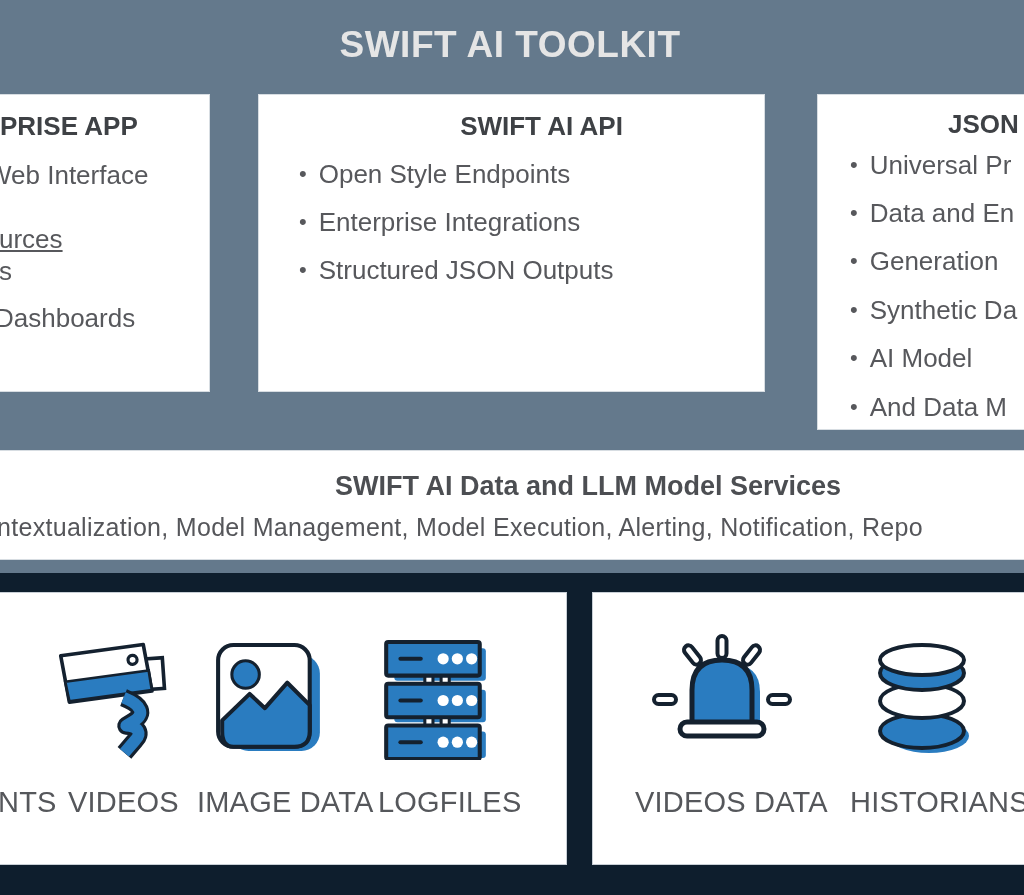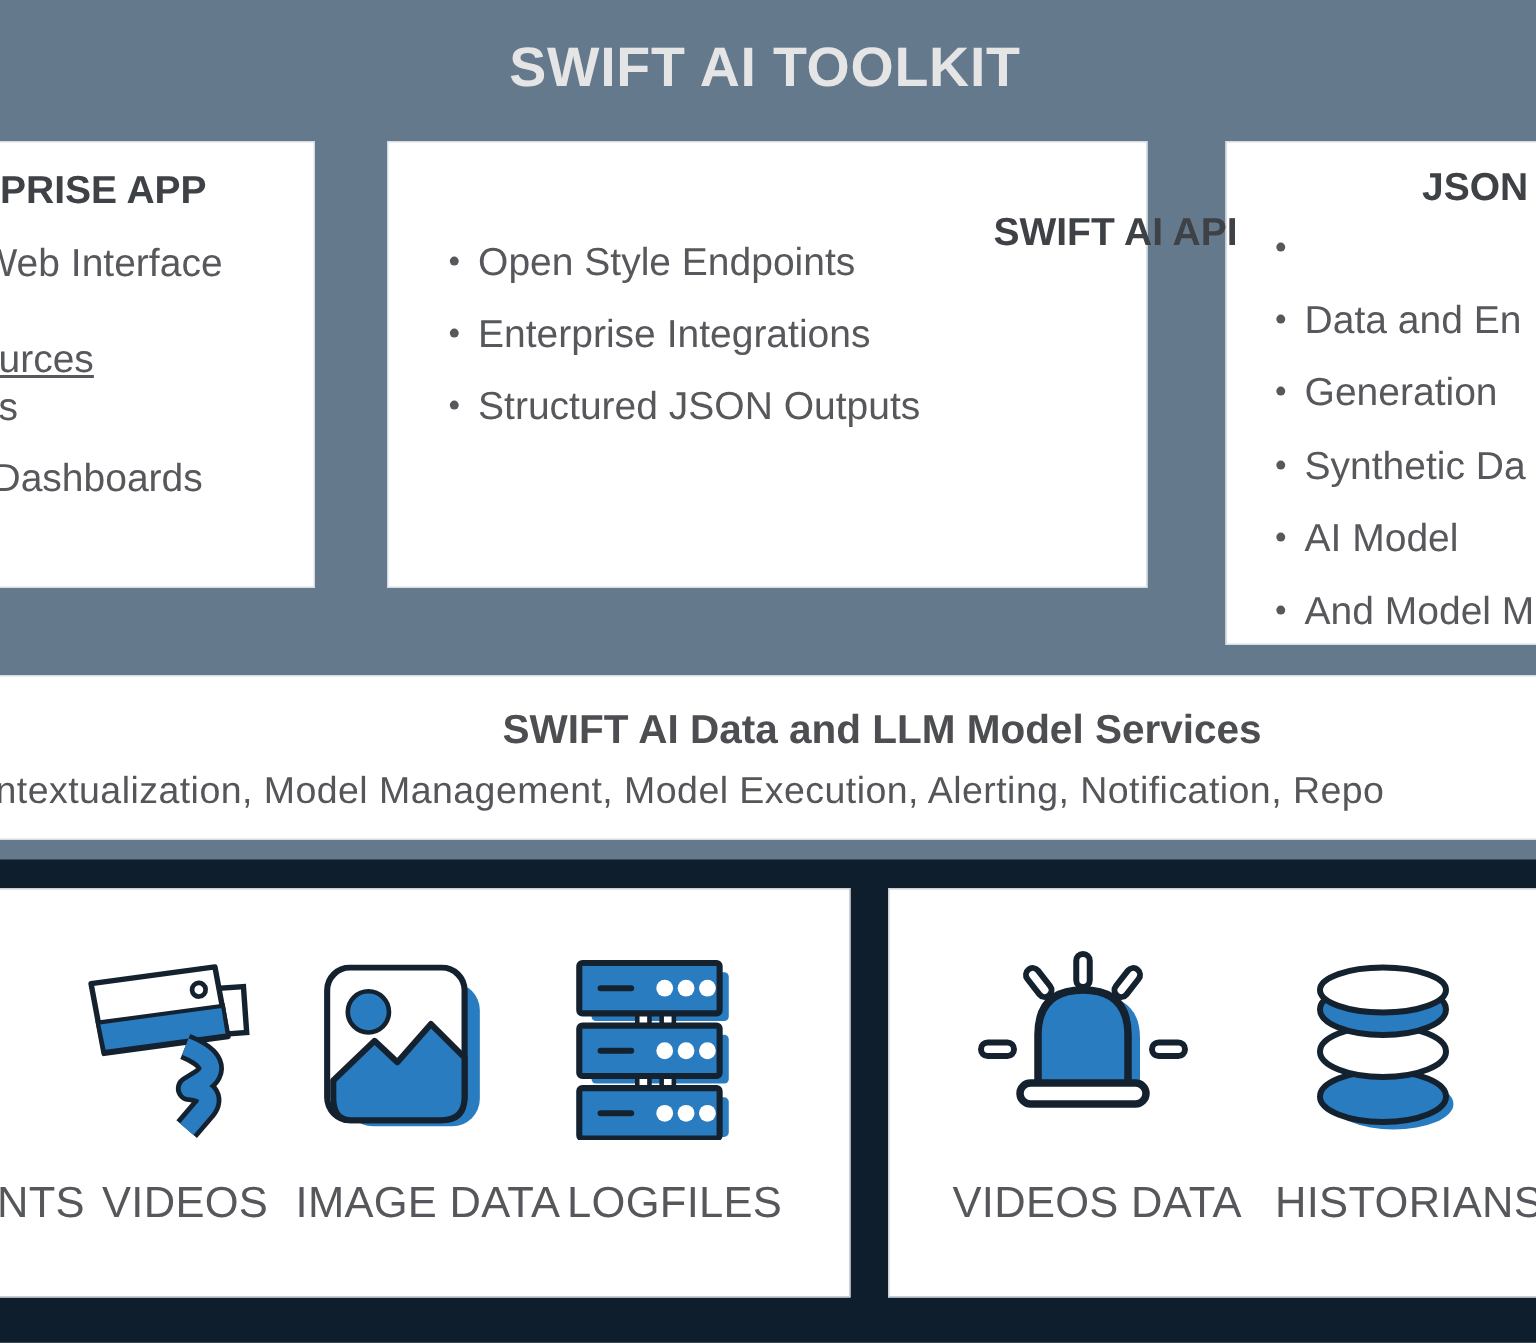--- a/index.html
+++ b/index.html
@@ -50,57 +50,58 @@
   <div class="whitebox" style="left:-172px;top:94px;width:382px;height:298px;"></div>
   <div class="whitebox" style="left:258px;top:94px;width:507px;height:298px;"></div>
   <div class="whitebox" style="left:817px;top:94px;width:262px;height:336px;"></div>
 
   <div class="box-header" style="left:0px;top:111px;">PRISE APP</div>
   <div class="frag-line" style="left:-13px;top:160px;">Web Interface</div>
   <div class="frag-line" style="left:-1px;top:224px;text-decoration:underline;">urces</div>
   <div class="frag-line" style="left:-1px;top:256px;">s</div>
   <div class="frag-line" style="left:-5px;top:303px;">Dashboards</div>
 
-  <div class="box-header" style="left:258px;top:111px;width:567px;text-align:right;margin-top:28px;">SWIFT AI API</div>
+  <div class="box-header" style="left:258px;top:111px;width:567px;text-align:center;">SWIFT AI API</div>
   <div class="bullet-row" style="left:299px;top:159px;">
     <span class="bullet-dot">•</span>
     <span>Open Style Endpoints</span>
   </div>
   <div class="bullet-row" style="left:299px;top:207px;">
     <span class="bullet-dot">•</span>
     <span>Enterprise Integrations</span>
   </div>
   <div class="bullet-row" style="left:299px;top:255px;">
     <span class="bullet-dot">•</span>
     <span>Structured JSON Outputs</span>
   </div>
 
   <div class="box-header" style="left:948px;top:109px;">JSON</div>
   <div class="bullet-row" style="left:850px;top:150px;">
     <span class="bullet-dot">•</span>
+    <span>Universal Pr</span>
   </div>
   <div class="bullet-row" style="left:850px;top:198px;">
     <span class="bullet-dot">•</span>
     <span>Data and En</span>
   </div>
   <div class="bullet-row" style="left:850px;top:246px;">
     <span class="bullet-dot">•</span>
     <span>Generation</span>
   </div>
   <div class="bullet-row" style="left:850px;top:295px;">
     <span class="bullet-dot">•</span>
     <span>Synthetic Da</span>
   </div>
   <div class="bullet-row" style="left:850px;top:343px;">
     <span class="bullet-dot">•</span>
     <span>AI Model</span>
   </div>
   <div class="bullet-row" style="left:850px;top:392px;">
     <span class="bullet-dot">•</span>
-    <span>And Model M</span>
+    <span>And Data M</span>
   </div>
 
   <div class="whitebox" style="left:-10px;top:450px;width:1044px;height:110px;"></div>
   <div class="band-title">SWIFT AI Data and LLM Model Services</div>
   <div class="band-subtitle">ntextualization, Model Management, Model Execution, Alerting, Notification, Repo</div>
 
   <div class="navy-section"></div>
 
   <div class="whitebox" style="left:-60px;top:592px;width:627px;height:273px;border-color:#C8CFD6;"></div>
   <div class="whitebox" style="left:592px;top:592px;width:470px;height:273px;border-color:#C8CFD6;"></div>

